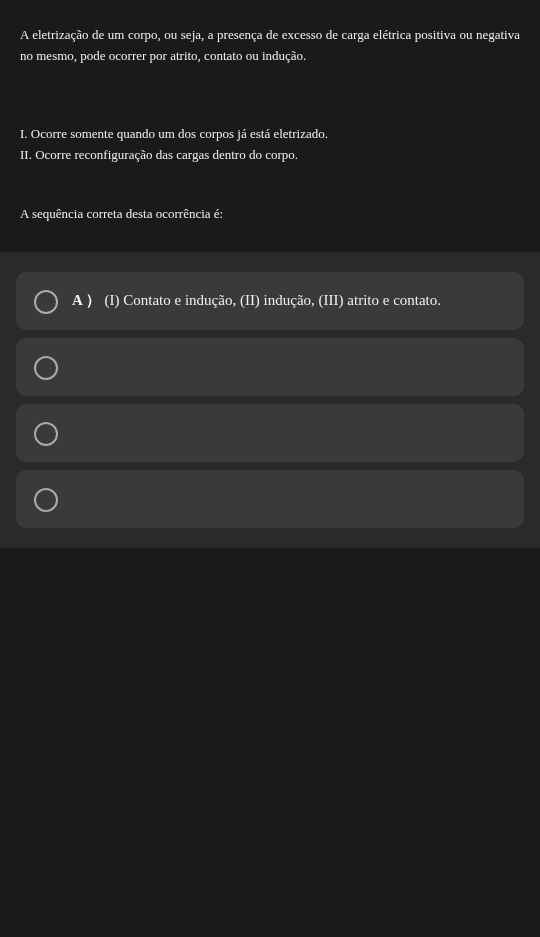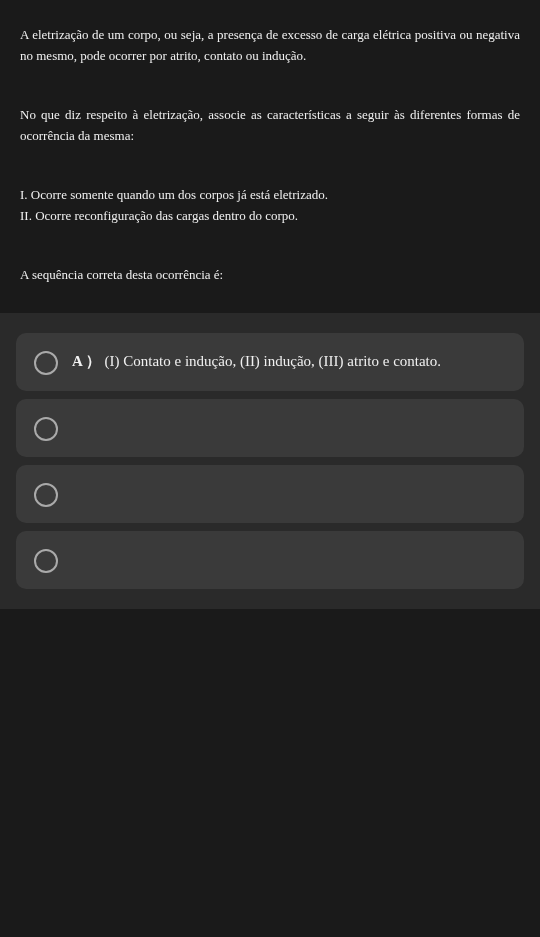--- a/index.html
+++ b/index.html
@@ -77,21 +77,20 @@
     }
   </style>
 </head>
 <body>
 
 <div class="top-section">
   <p class="question-text">A eletrização de um corpo, ou seja, a presença de excesso de carga elétrica positiva ou negativa no mesmo, pode ocorrer por atrito, contato ou indução.</p>
 
   <div class="divider"></div>
 
-  <p class="question-text">No  que  diz  respeito  à  eletrização,  associe  as características  a  seguir  às  diferentes  formas  de ocorrência da mesma:</p>
 
   <div class="divider"></div>
 
   <p class="question-text">I.  Ocorre  somente  quando  um  dos  corpos  já  está eletrizado.</p>
   <p class="question-text">II. Ocorre reconfiguração das cargas dentro do corpo.</p>
 
   <div class="divider"></div>
 
   <p class="question-text">A sequência correta desta ocorrência é:</p>
 </div>

